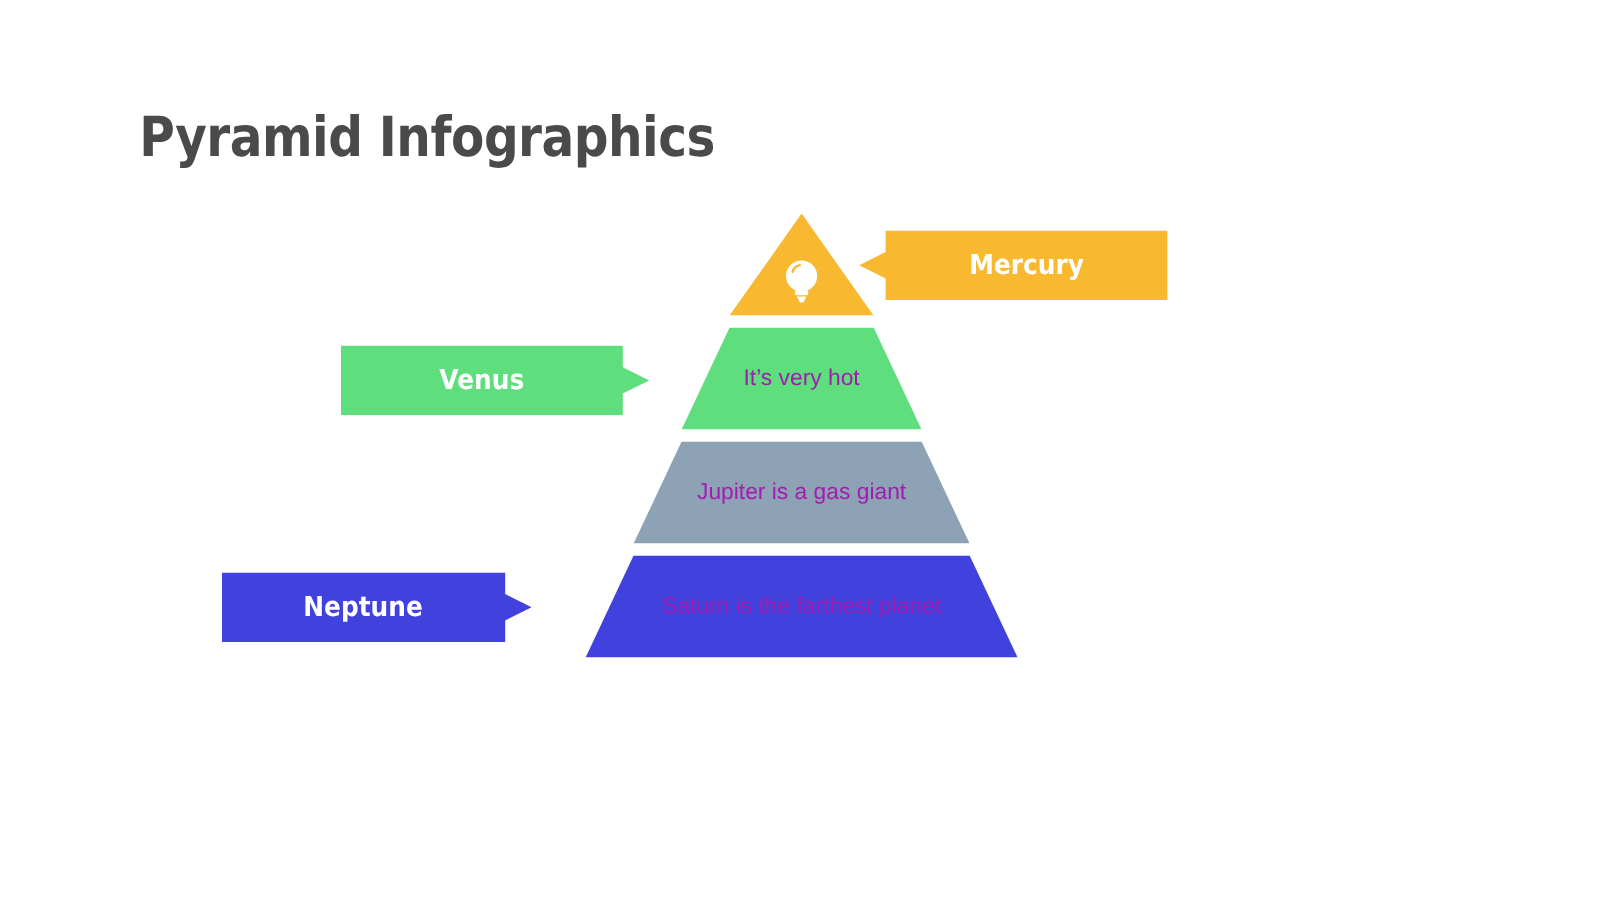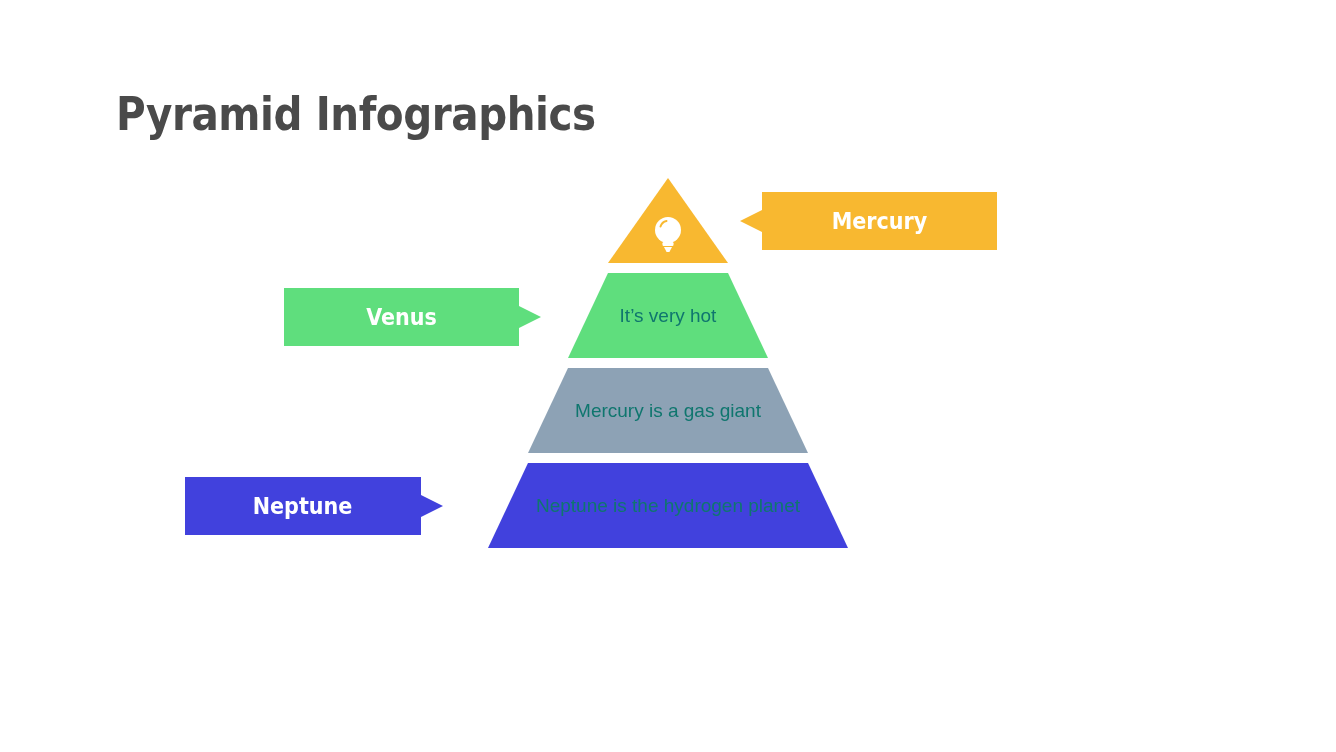--- a/index.html
+++ b/index.html
@@ -60,21 +60,21 @@
 
   .tier-text {
     position: absolute;
     left: 0;
     top: 0;
     width: 100%;
     height: 100%;
     display: flex;
     align-items: center;
     justify-content: center;
-    color: #0f766e;
+    color: #a21caf;
     font-family: "Liberation Sans", sans-serif;
     font-size: 19px;
     line-height: 22px;
     white-space: nowrap;
     pointer-events: none;
   }
 
   
   #tier-apex      { left: 608px; top: 178px; width: 120px;  height: 85px; }
   #tier-venus     { left: 568px; top: 273px; width: 200px;  height: 85px; }
@@ -117,21 +117,21 @@
     font-size: 23px;
     color: #ffffff;
     white-space: nowrap;
     pointer-events: none;
     transform: scaleX(0.9);
   }
   
   .callout.point-left  .callout-label { left: 22px;  right: 0;   }
   .callout.point-right .callout-label { left: 0;     right: 22px; }
 
-  #callout-mercury { left: 740px; top: 192px; width: 257px; text-decoration: underline; }
+  #callout-mercury { left: 716px; top: 192px; width: 257px; text-decoration: underline; }
   #callout-venus   { left: 284px; top: 288px; width: 257px; }
   #callout-jupiter { left: 840px; top: 382px; width: 257px; }
   #callout-neptune { left: 185px; top: 477px; width: 258px; }
   #callout-saturn  { left: 938px; top: 564px; width: 258px; }
 
   .callout.point-left  .callout-label { width: 235px; }
   .callout.point-right .callout-label { width: 235px; }
 </style>
 </head>
 <body>
@@ -159,28 +159,28 @@
       <svg class="tier-shape" viewBox="0 0 200 85" preserveAspectRatio="none">
         <polygon points="40,0 160,0 200,85 0,85" fill="#5FDE7D"></polygon>
       </svg>
       <div class="tier-text">It’s very hot</div>
     </div>
 
     <div class="tier" id="tier-jupiter">
       <svg class="tier-shape" viewBox="0 0 280 85" preserveAspectRatio="none">
         <polygon points="40,0 240,0 280,85 0,85" fill="#8DA2B5"></polygon>
       </svg>
-      <div class="tier-text">Mercury is a gas giant</div>
+      <div class="tier-text">Jupiter is a gas giant</div>
     </div>
 
     <div class="tier" id="tier-neptune">
       <svg class="tier-shape" viewBox="0 0 360 85" preserveAspectRatio="none">
         <polygon points="40,0 320,0 360,85 0,85" fill="#4141DD"></polygon>
       </svg>
-      <div class="tier-text">Neptune is the hydrogen planet</div>
+      <div class="tier-text">Saturn is the farthest planet</div>
     </div>
 
 
   </div>
 
   <div class="callout point-left" id="callout-mercury">
     <svg class="callout-shape" viewBox="0 0 257 58" preserveAspectRatio="none">
       <path d="M257,0 L22,0 L22,18 L0,29 L22,40 L22,58 L257,58 Z" fill="#F8B830"></path>
     </svg>
     <div class="callout-label">Mercury</div>

